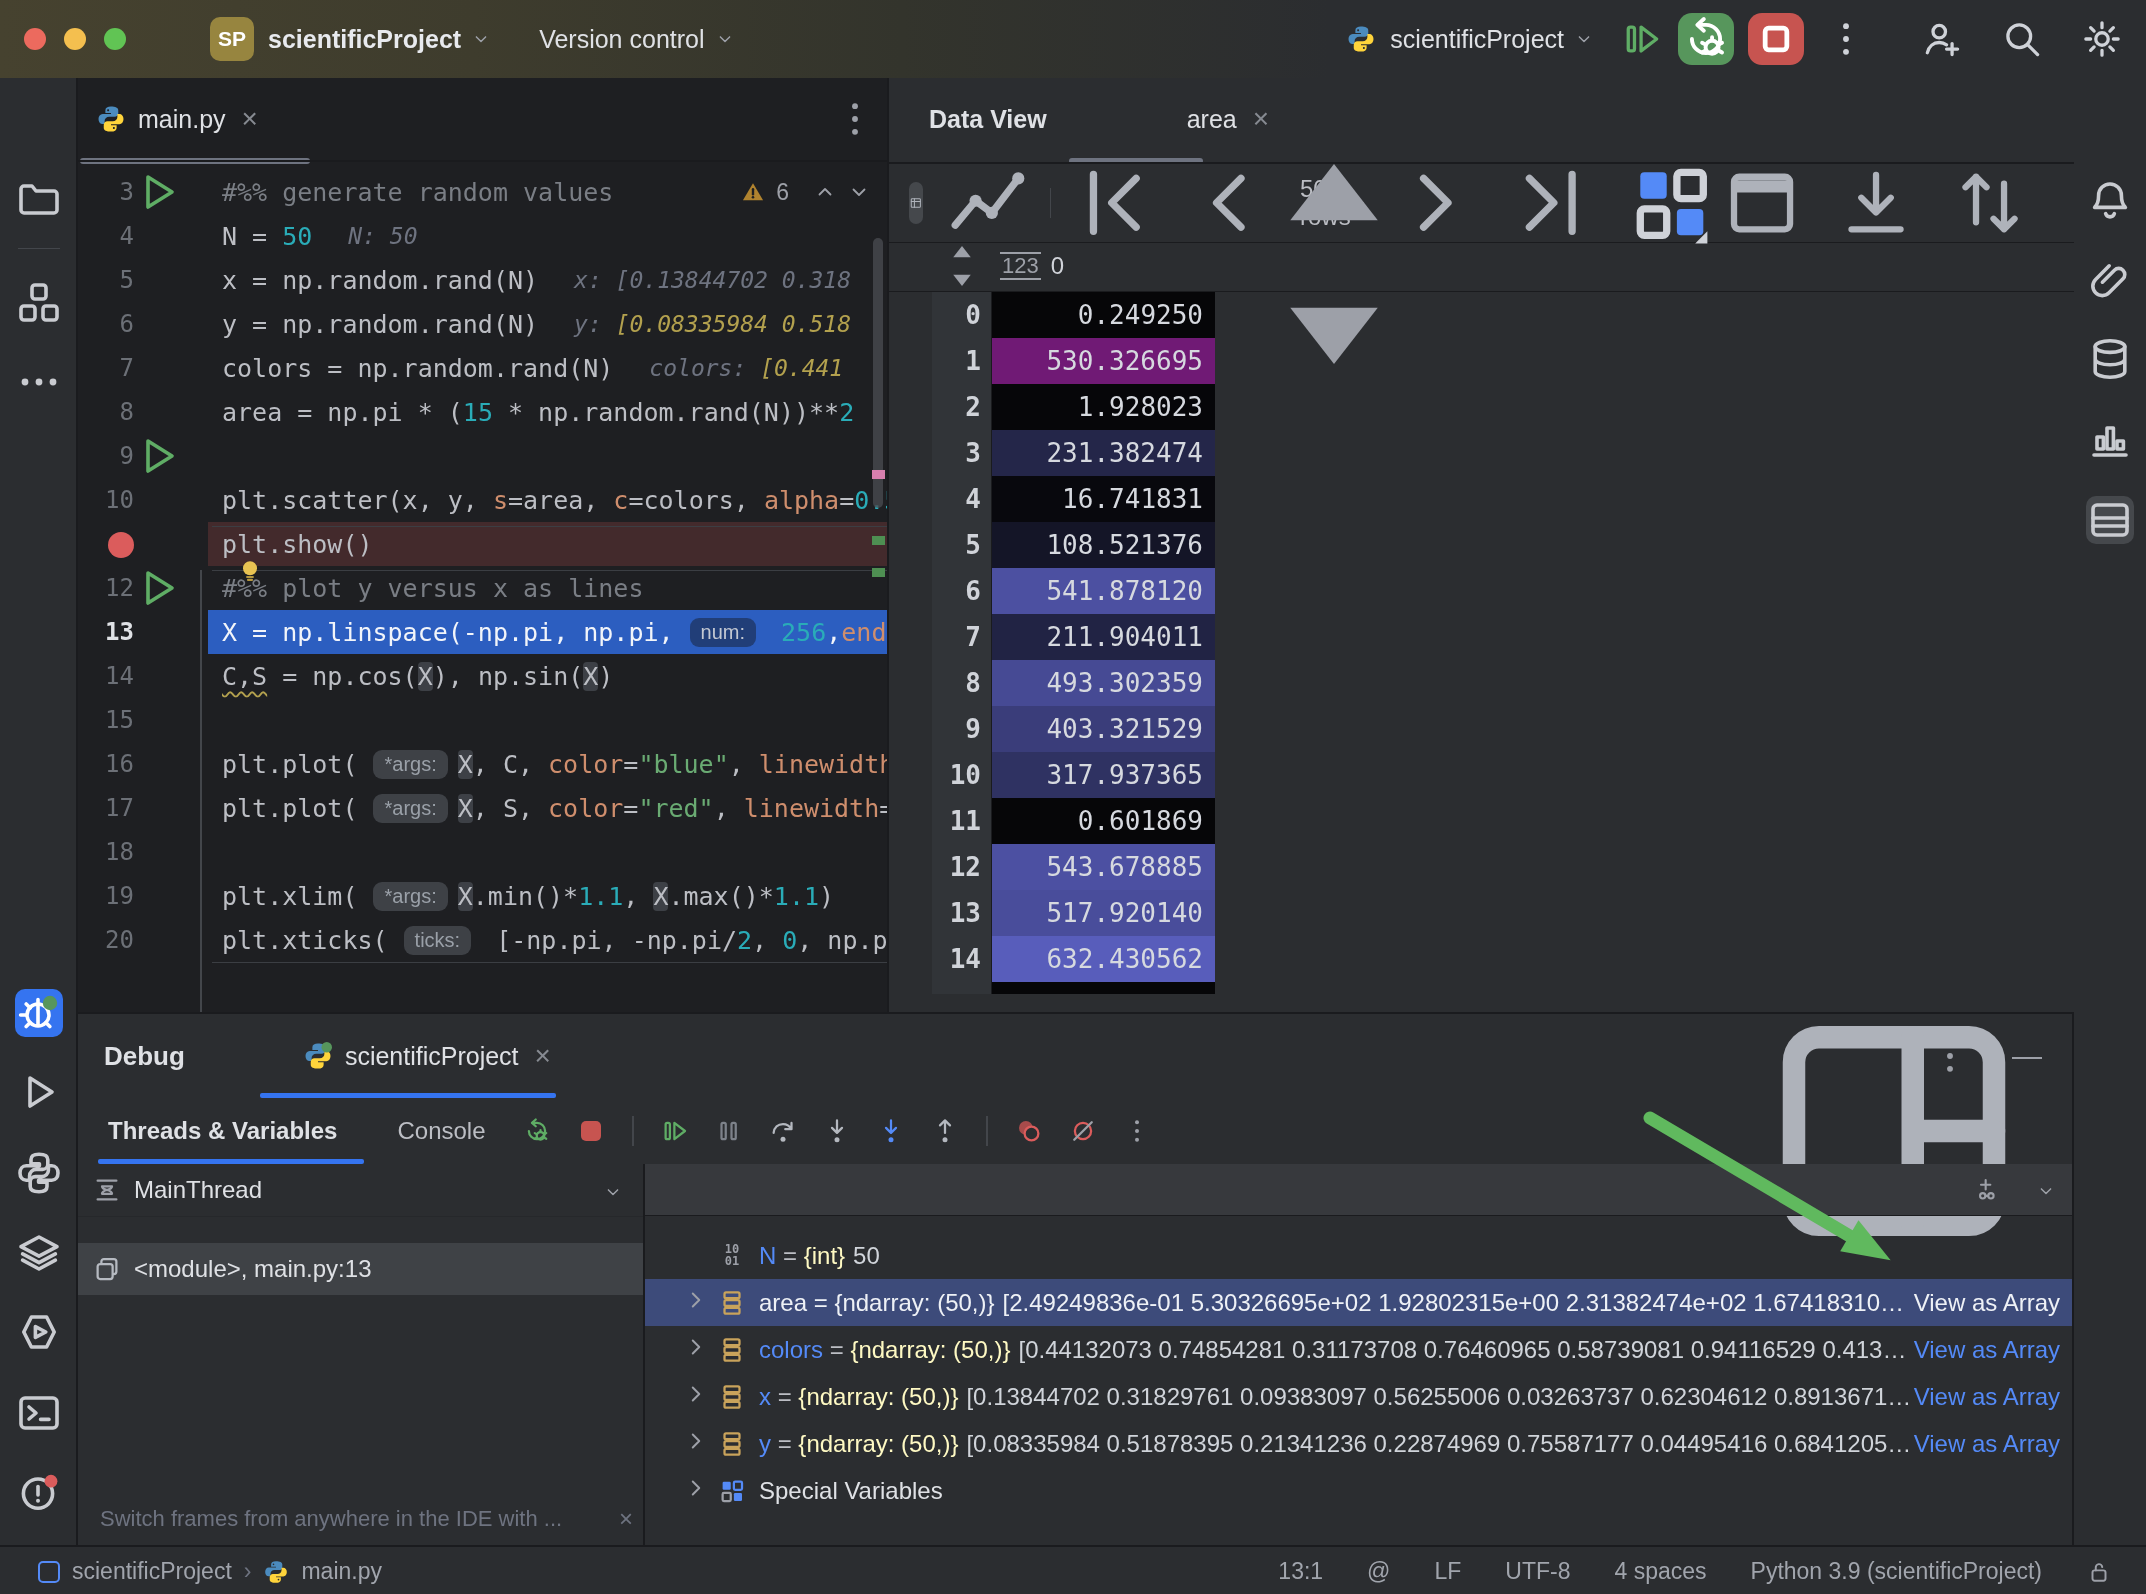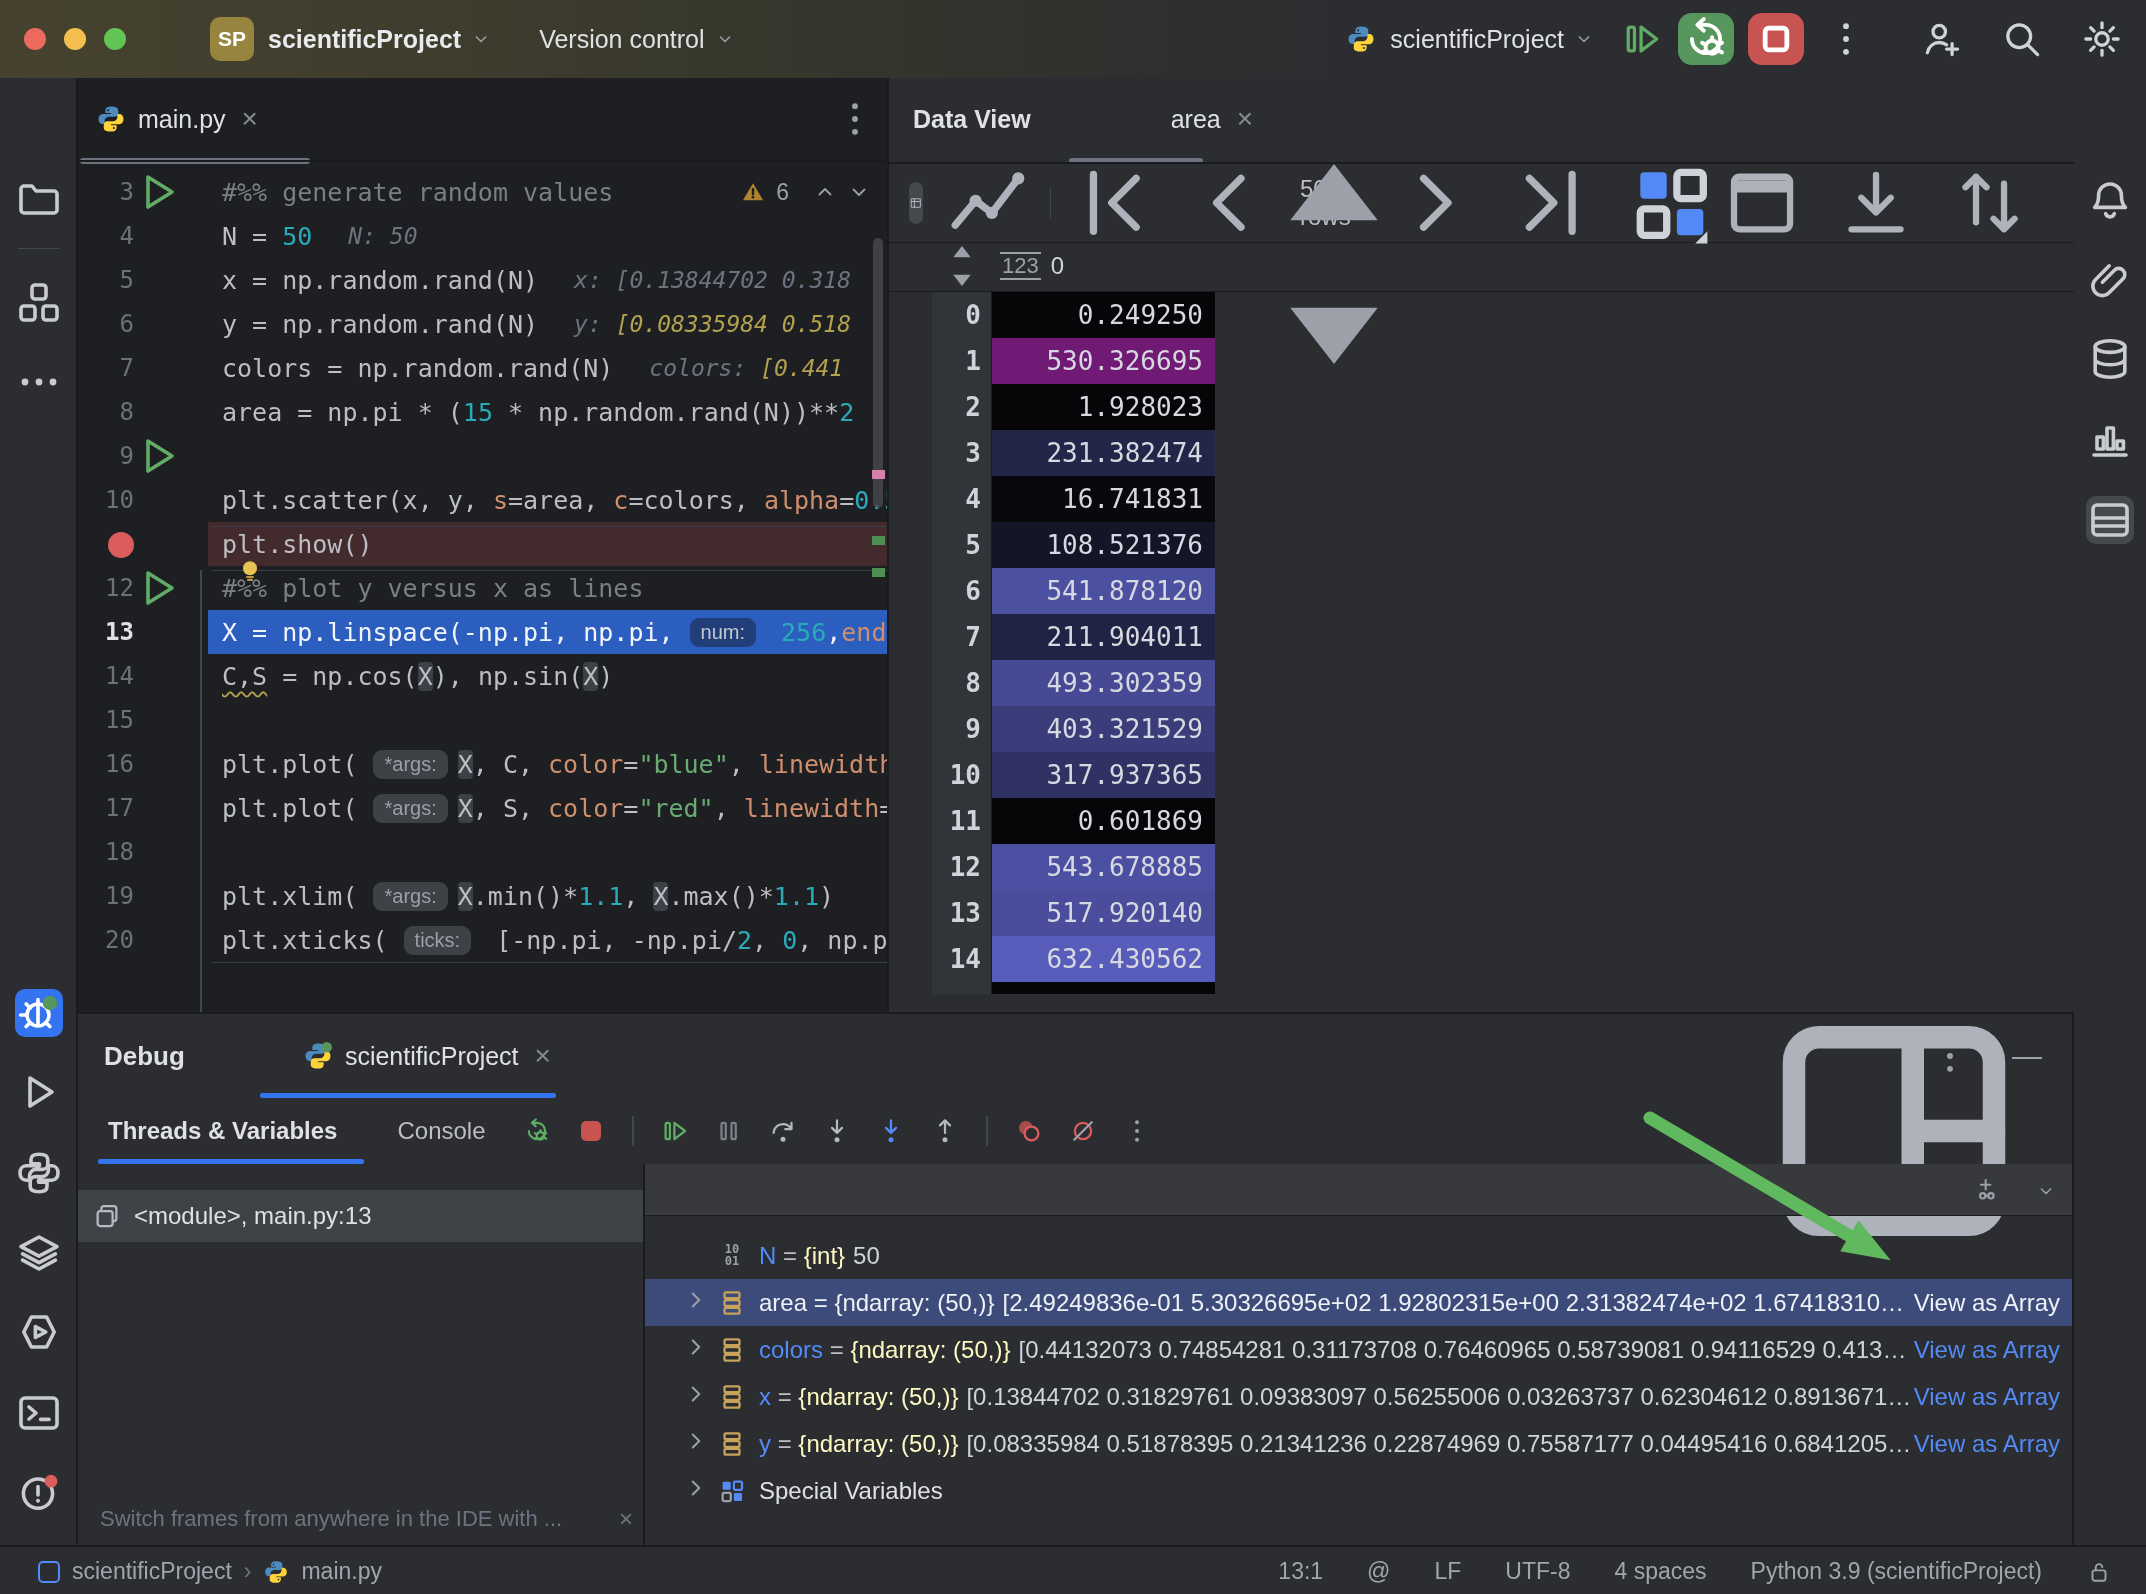--- a/index.html
+++ b/index.html
@@ -358,21 +358,21 @@
 
     <div class="abs" style="right:4px;top:160px;width:10px;height:270px;background:#4b4e53;border-radius:5px;opacity:.75;"></div>
     <div class="abs" style="right:2px;top:392px;width:13px;height:9px;background:#d77fae;"></div>
     <div class="abs" style="right:2px;top:458px;width:13px;height:9px;background:#4e8f52;"></div>
     <div class="abs" style="right:2px;top:490px;width:13px;height:9px;background:#4e8f52;"></div>
   </div>
 
   <div class="abs" style="left:78px;top:160px;width:1994px;height:2px;background:#1a1b1e;"></div>
 
   <div class="abs dataview">
-    <div style="position:absolute;left:0;top:0;right:0;height:82px;display:flex;align-items:center;">
+    <div style="position:absolute;left:16px;top:0;right:0;height:82px;display:flex;align-items:center;">
       <span class="dvtitle" style="margin-left:24px;">Data View</span>
       <div class="tab" style="margin-left:110px;">
         <span class="tablbl">area</span>
         <span class="tabx">×</span>
       </div>
     </div>
     <div class="tabind" style="left:180px;top:80px;width:134px;"></div>
 
     <div class="dvtoolbar">
       <div class="ti tbl-active" style="margin-left:20px;">
@@ -609,20 +609,31 @@
       <div style="margin-left:auto;margin-right:28px;" class="ti">
           <svg viewBox="0 0 24 24" style="width:100%;height:100%" fill="none" stroke="currentColor" stroke-width="1.8" stroke-linecap="round" stroke-linejoin="round">
             <rect x="4" y="4.5" width="16" height="15" rx="2"></rect>
             <path d="M13.5 4.5v15M13.5 12H20"></path>
           </svg>
         </div>
     </div>
     <div class="blueind" style="left: 20px;top:145px;width:266px;"></div>
 
     <div class="frames">
+      <div class="throw">
+        <span class="vicon" style="margin-left:14px;color:#9da0a8;" id="thico">
+            <svg viewBox="0 0 24 24" style="width:100%;height:100%" fill="none" stroke="currentColor" stroke-width="1.8" stroke-linecap="round" stroke-linejoin="round">
+              <path d="M4.5 4.5h15M8 9h8M8 15h8M4.5 19.5h15M8 9c0 4 8 2 8 6M16 9c0 4-8 2-8 6"></path>
+            </svg>
+          </span>
+        <span>MainThread</span>
+        <span class="chev" style="margin-left:auto;margin-right:20px;"><svg viewBox="0 0 24 24" style="width:100%;height:100%" fill="none" stroke="currentColor" stroke-width="1.8" stroke-linecap="round" stroke-linejoin="round">
+              <path d="M6.5 9.5l5.5 5.5 5.5-5.5"></path>
+            </svg></span>
+      </div>
       <div class="framerow">
         <span class="vicon" style="margin-left:14px;color:#b6bac1;" id="frico">
             <svg viewBox="0 0 24 24" style="width:100%;height:100%" fill="none" stroke="currentColor" stroke-width="1.8" stroke-linecap="round" stroke-linejoin="round">
               <rect x="7.5" y="4" width="12" height="12" rx="2"></rect>
               <rect x="4.5" y="8" width="12" height="12" rx="2" fill="#3f4246"></rect>
             </svg>
           </span>
         <span>&lt;module&gt;, main.py:13</span>
       </div>
       <div class="fhint">

